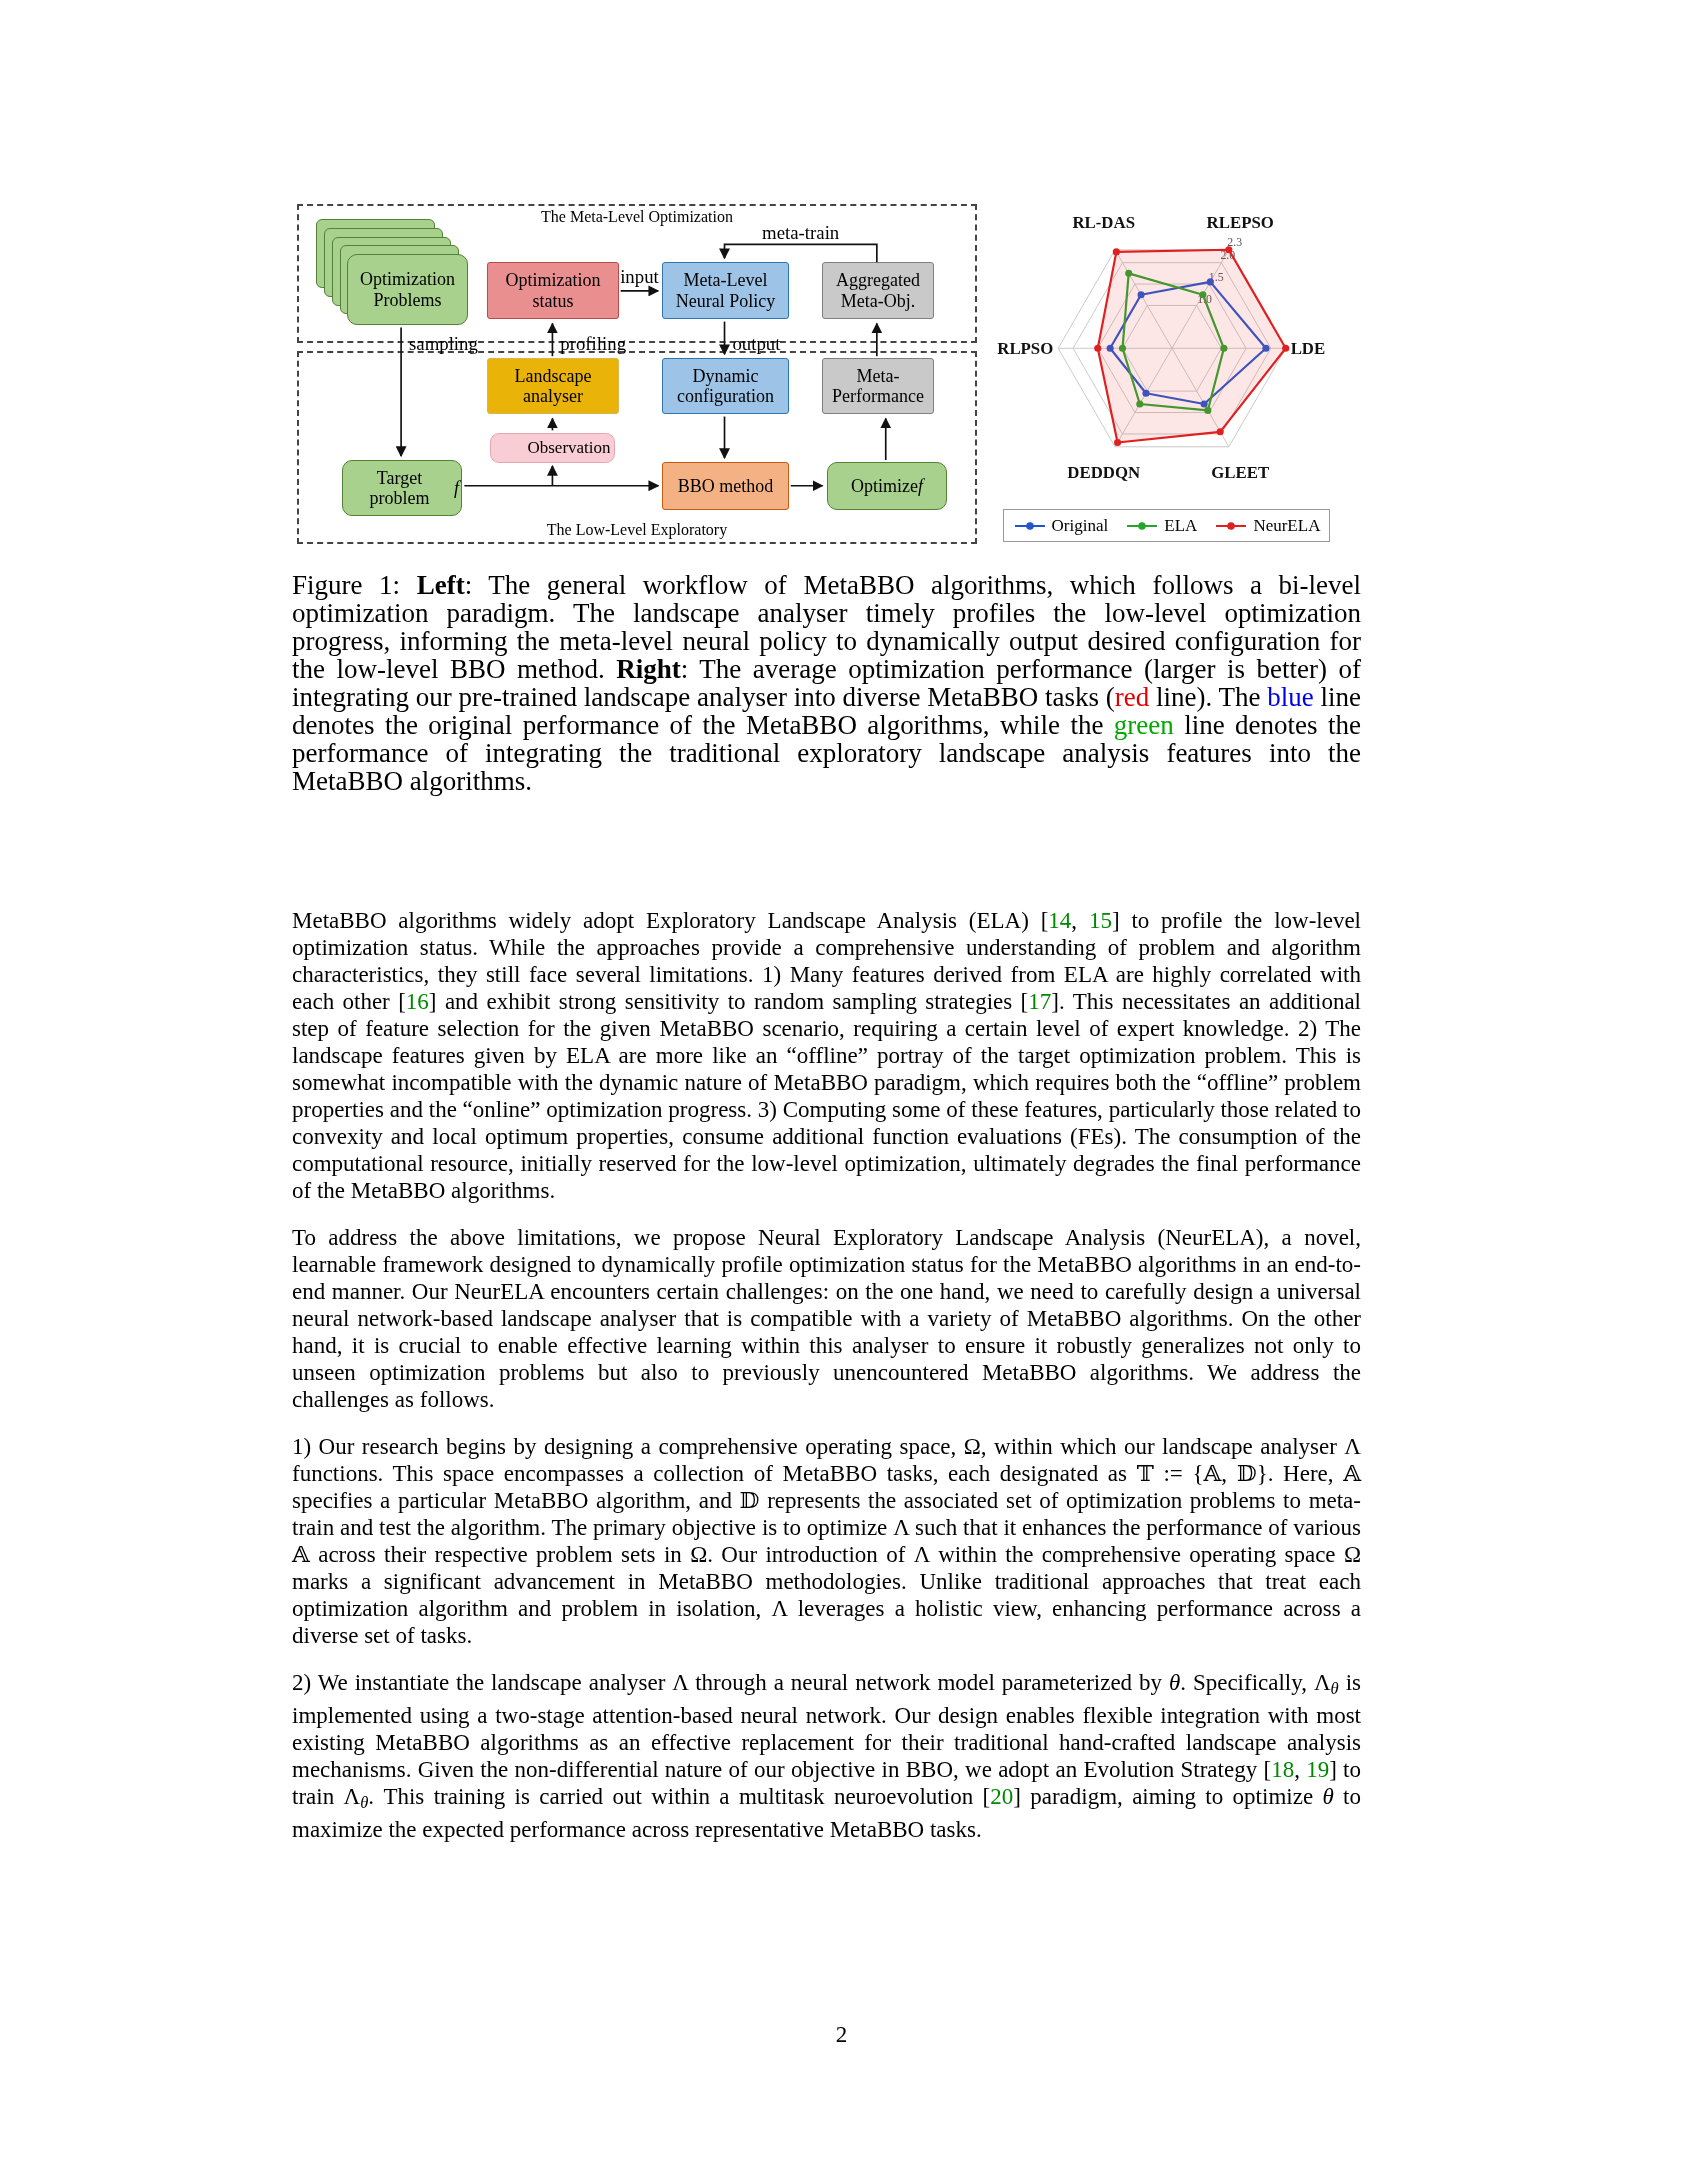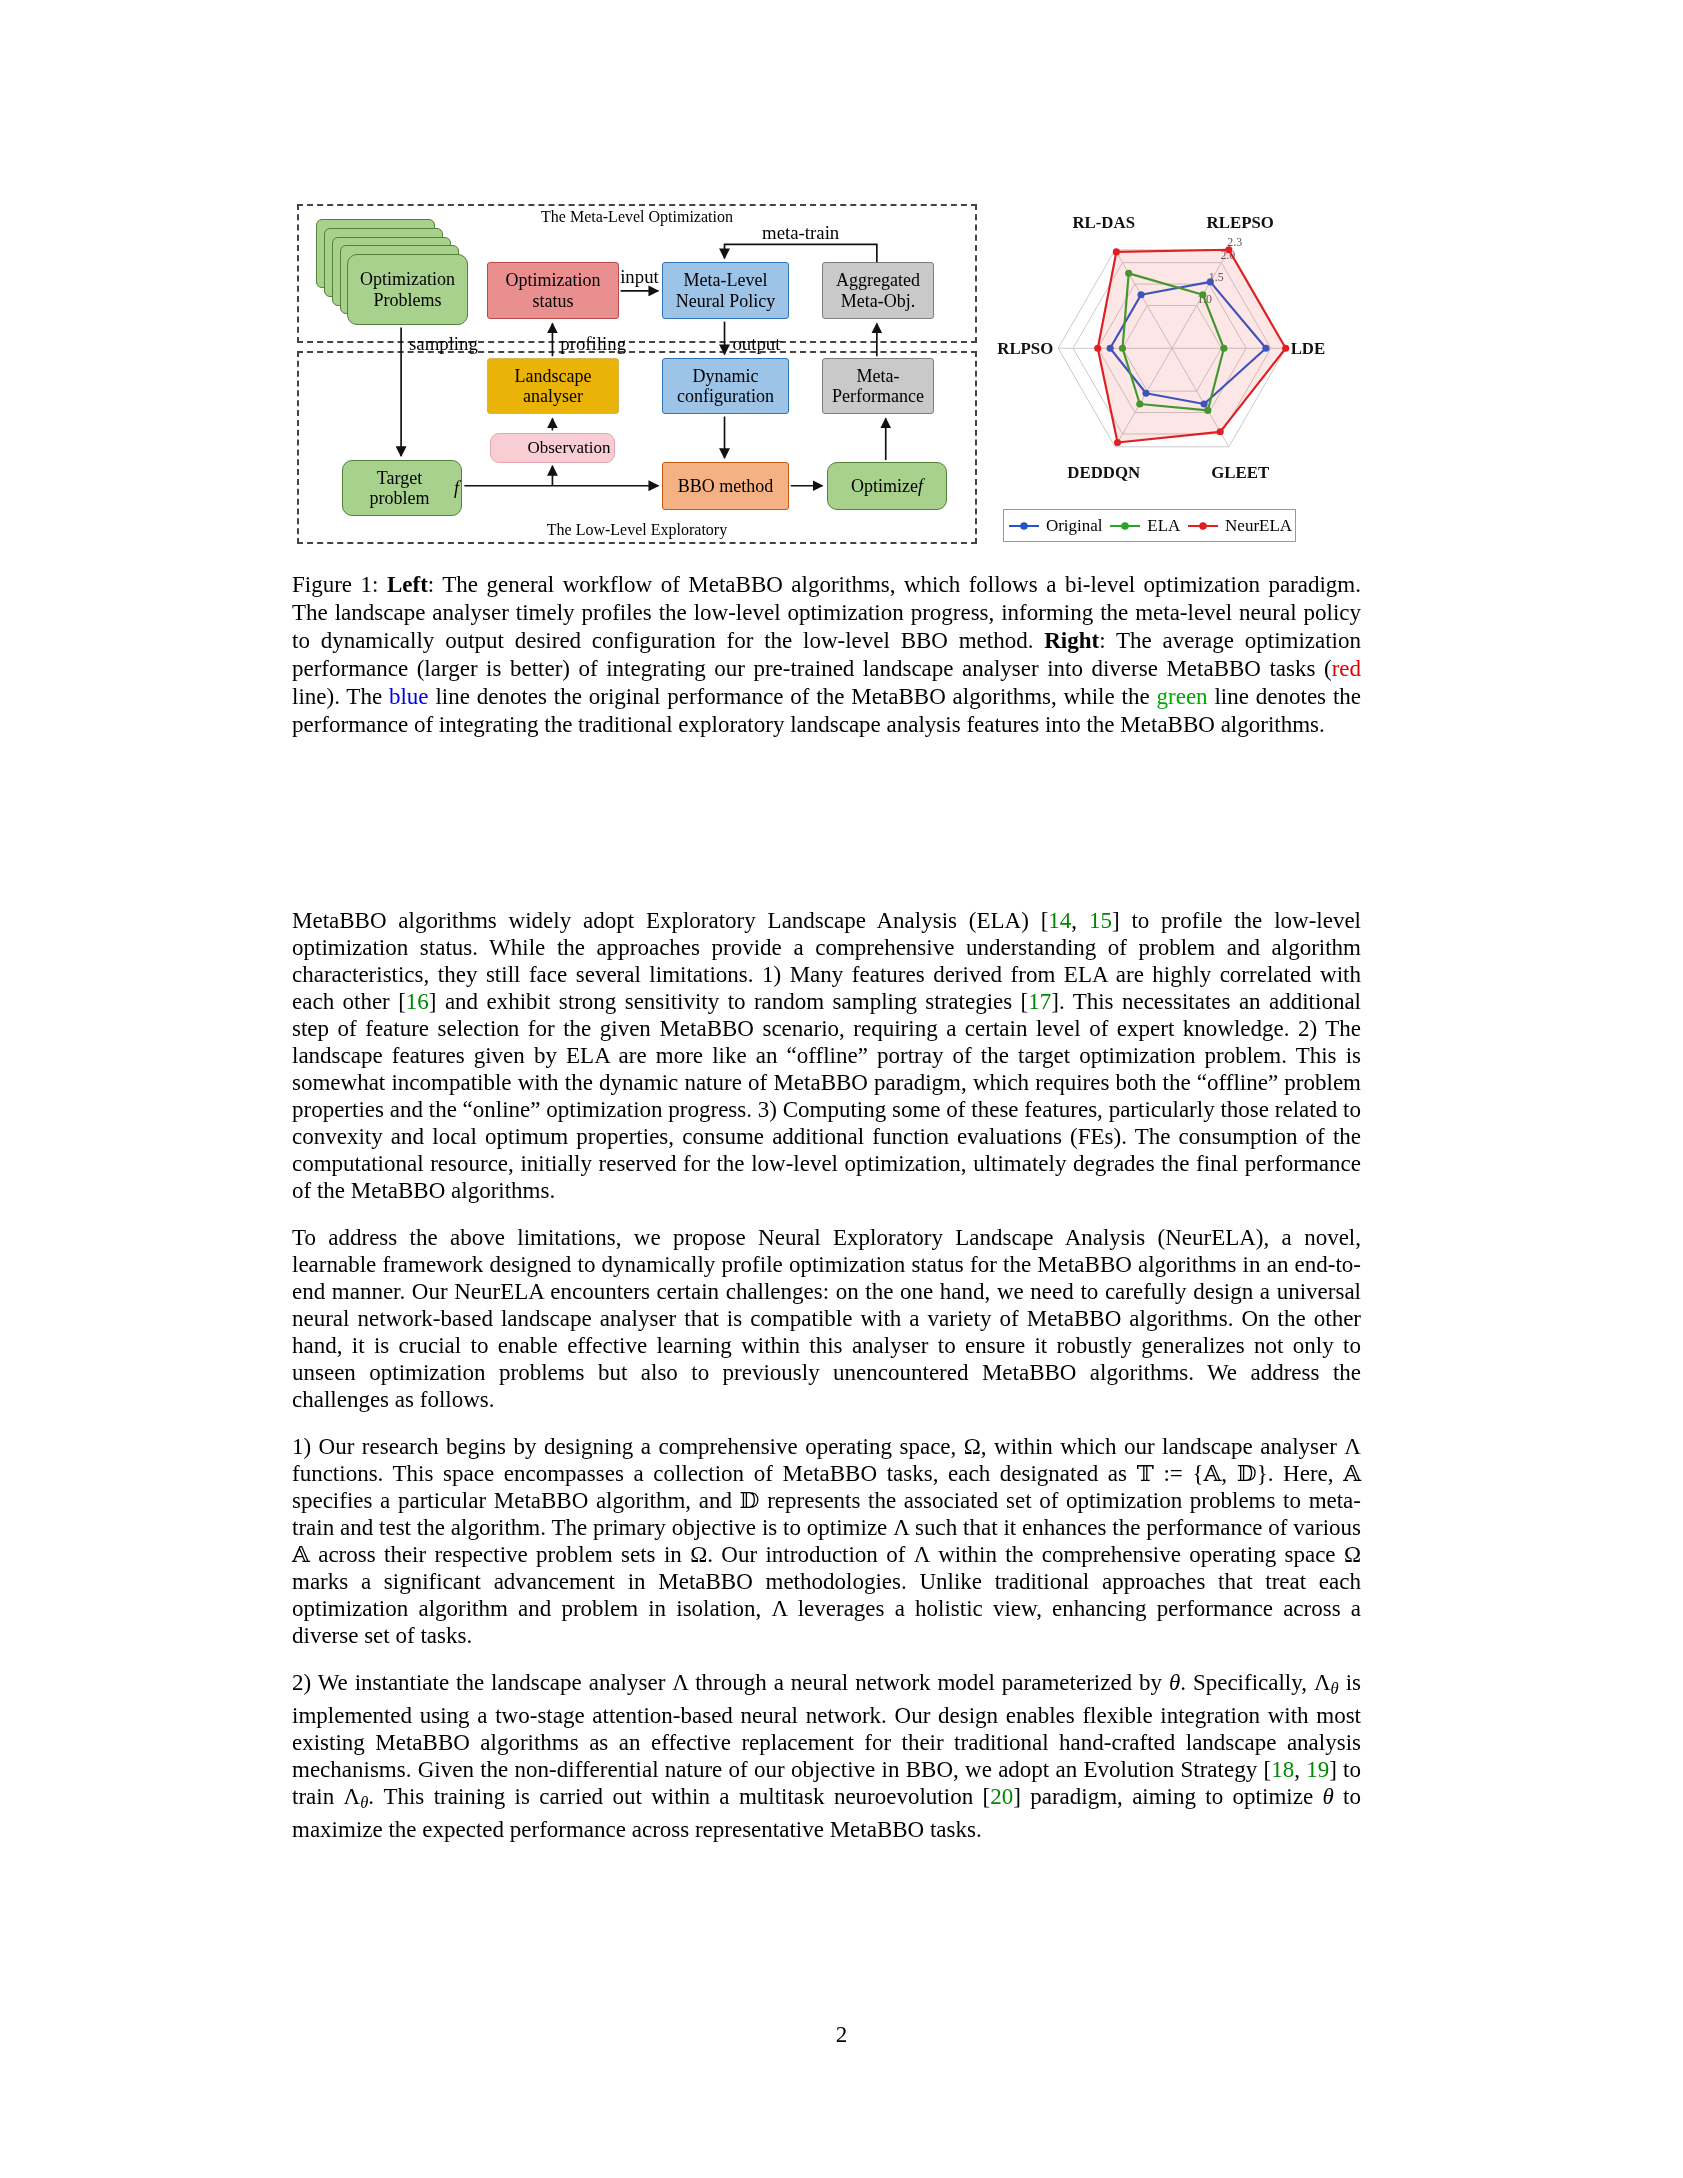--- a/index.html
+++ b/index.html
@@ -29,29 +29,29 @@
   .graybox{ background:#c9c9c9; border-color:#7f7f7f; }
   .yellowbox{ background:#eab308; border-color:#d6b656; }
   .pinkbox{ background:#f8cdd3; border-color:#e8a7b0; border-radius:9px; font-size:17px;padding-left:35px; }
   .orangebox{ background:#f4b183; border-color:#c55a11; }
   .stack-layer { position:absolute; width:119px; height:69px; background:#a9d18e;
     border:1.5px solid #538135; border-radius:6px; }
   .arrows { position:absolute; left:0; top:0; width:688px; height:361px; pointer-events:none; }
   .arrows text { font-size:19px; font-family:"Liberation Serif",serif; fill:#000; }
   #radar-svg { position:absolute; left:683px; top:0; width:388px; height:364px; overflow:visible; }
   .legend {
-    position:absolute; left:711px; top:316px; width:293px; height:33px;
+    position:absolute; left:711px; top:316px; width:327px; height:33px;
     border:1px solid #999; background:#fff; display:flex; align-items:center;
     justify-content:space-around; font-size:17px;
   }
   .legend .entry { display:flex; align-items:center; gap:5px; }
   
   .caption {
     position:absolute; left:292px; top:571px; width:1069px;
-    font-size:23px; line-height:28px; text-align:justify;
+    font-size:27px; line-height:28px; text-align:justify;
   }
   .body-text {
     position:absolute; left:292px; top:907px; width:1069px;
     font-size:23px; line-height:27px; text-align:justify;
   }
   .body-text p { margin-bottom:20px; }
   .b { font-weight:bold; }
   .i { font-style:italic; }
   .cite { color:#008800; }
   .c-red   { color:#e00000; }

